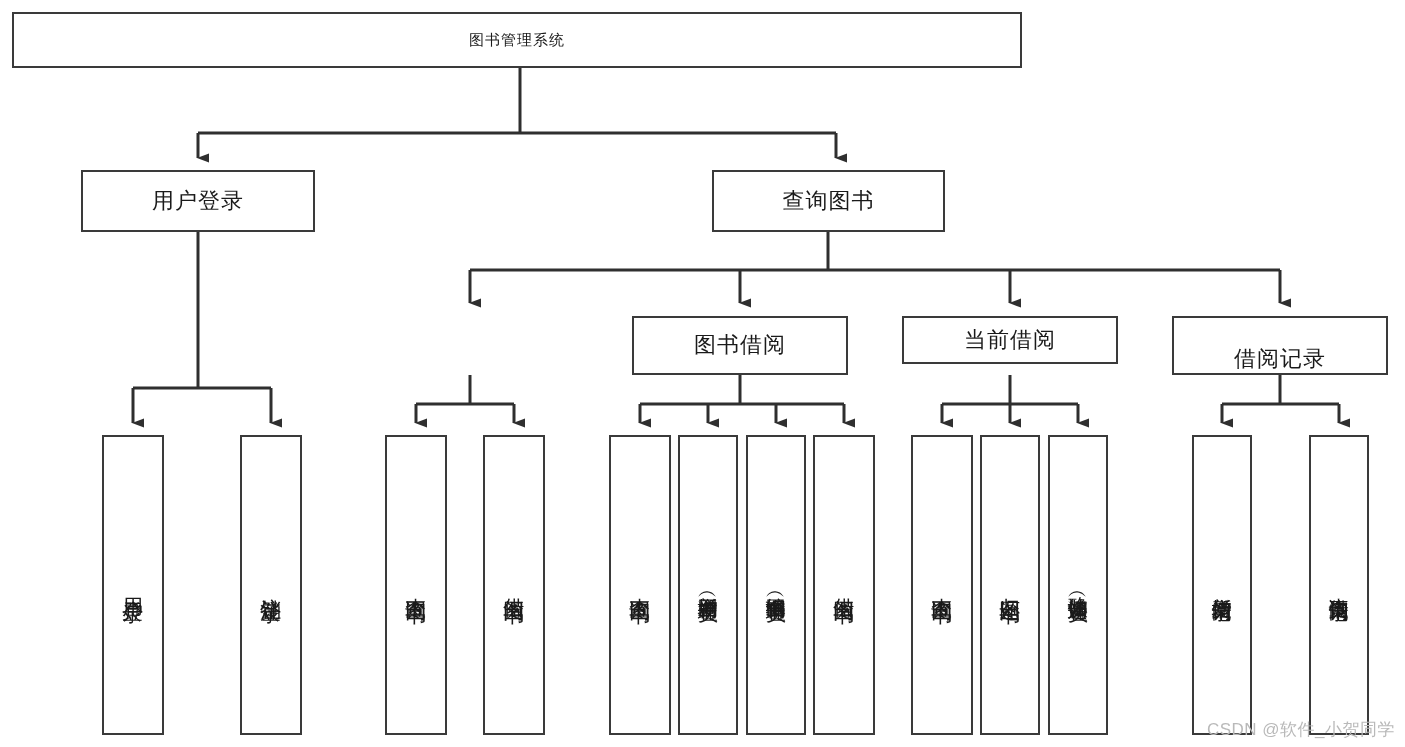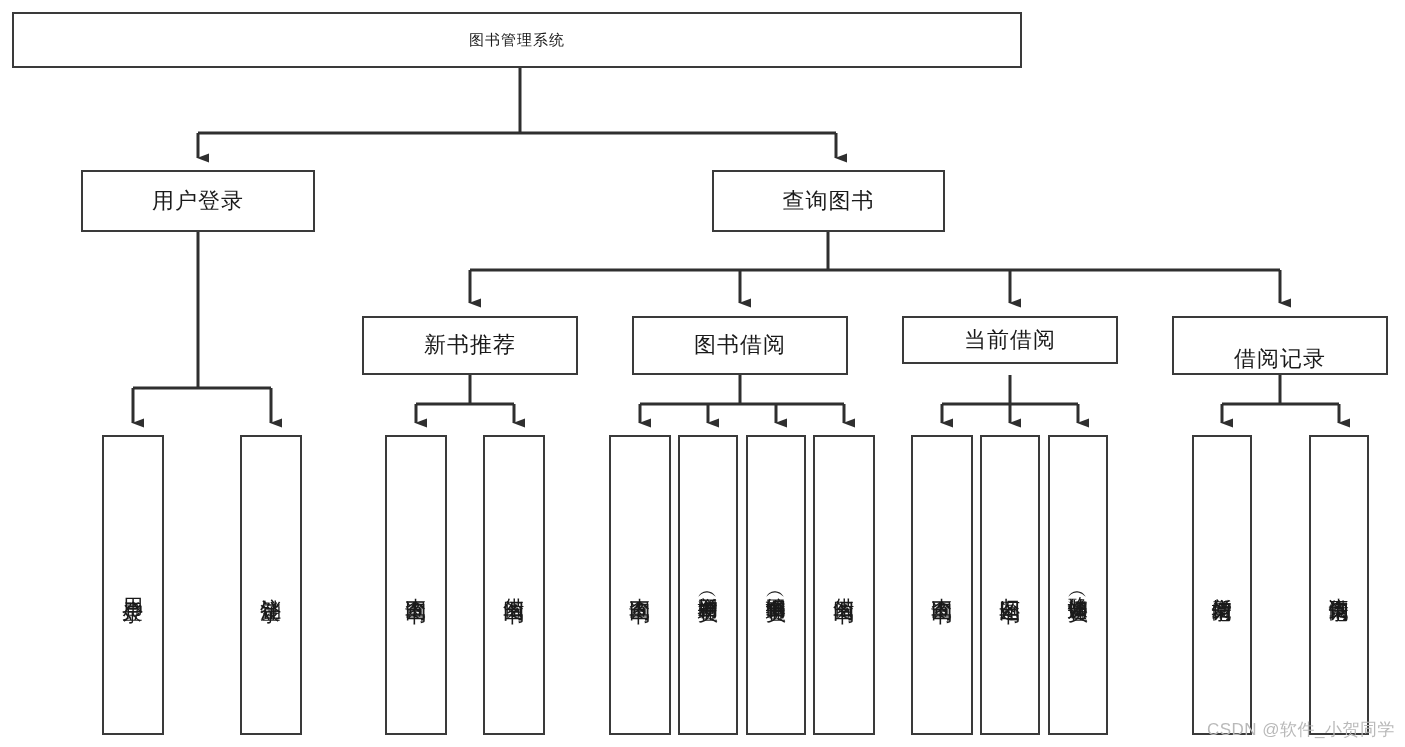--- a/index.html
+++ b/index.html
@@ -138,23 +138,20 @@
     <span class="lbl">图书管理系统</span>
   </div>
 
   <div class="node h-node" style="left:81px; top:170px; width:234px; height:62px;">
     <span class="lbl">用户登录</span>
   </div>
   <div class="node h-node" style="left:712px; top:170px; width:233px; height:62px;">
     <span class="lbl">查询图书</span>
   </div>
 
-  <div class="node h-node" style="left:362px; top:316px; width:216px; height:59px;">
-    <span class="lbl">新书推荐</span>
-  </div>
   <div class="node h-node" style="left:632px; top:316px; width:216px; height:59px;">
     <span class="lbl">图书借阅</span>
   </div>
   <div class="node h-node" style="left:902px; top:316px; width:216px; height:48px;">
     <span class="lbl">当前借阅</span>
   </div>
   <div class="node h-node" style="left:1172px; top:316px; width:216px; height:59px;align-items:flex-end;">
     <span class="lbl">借阅记录</span>
   </div>
 

